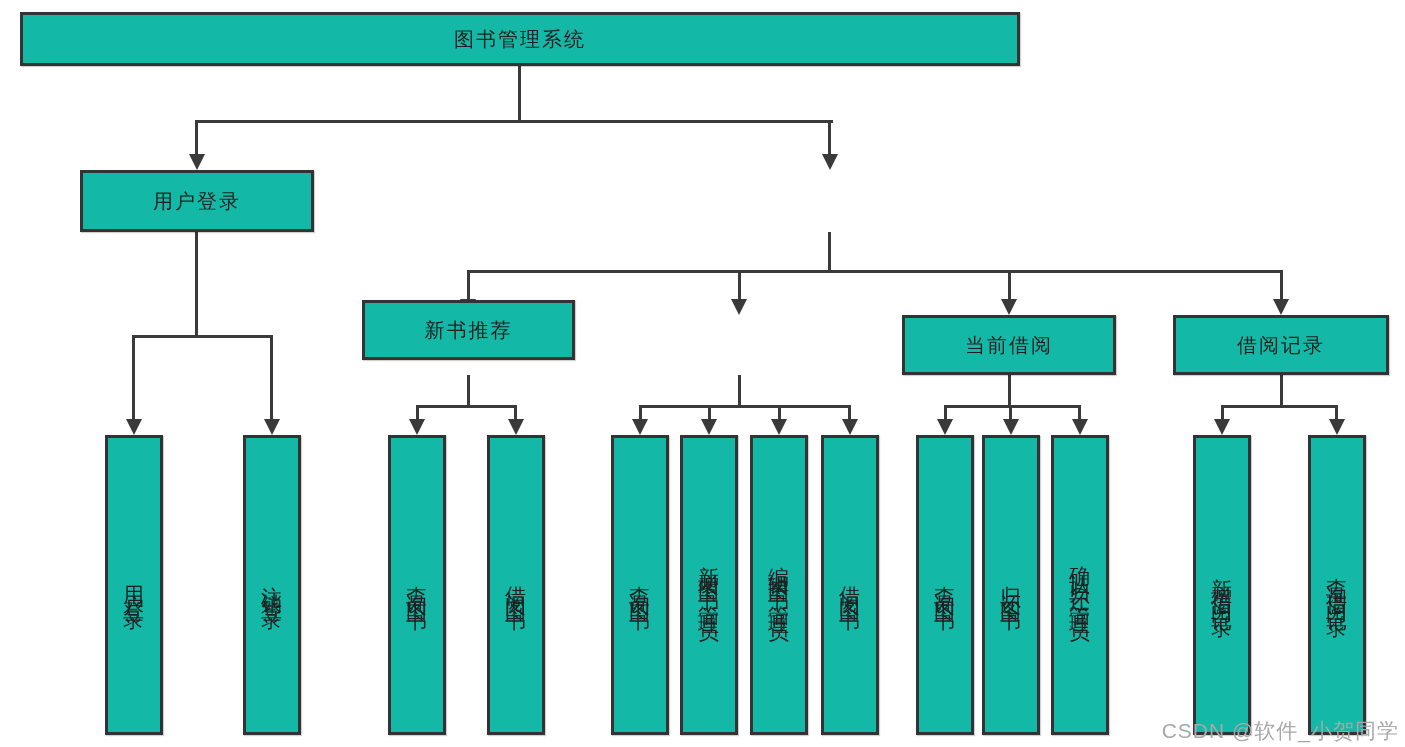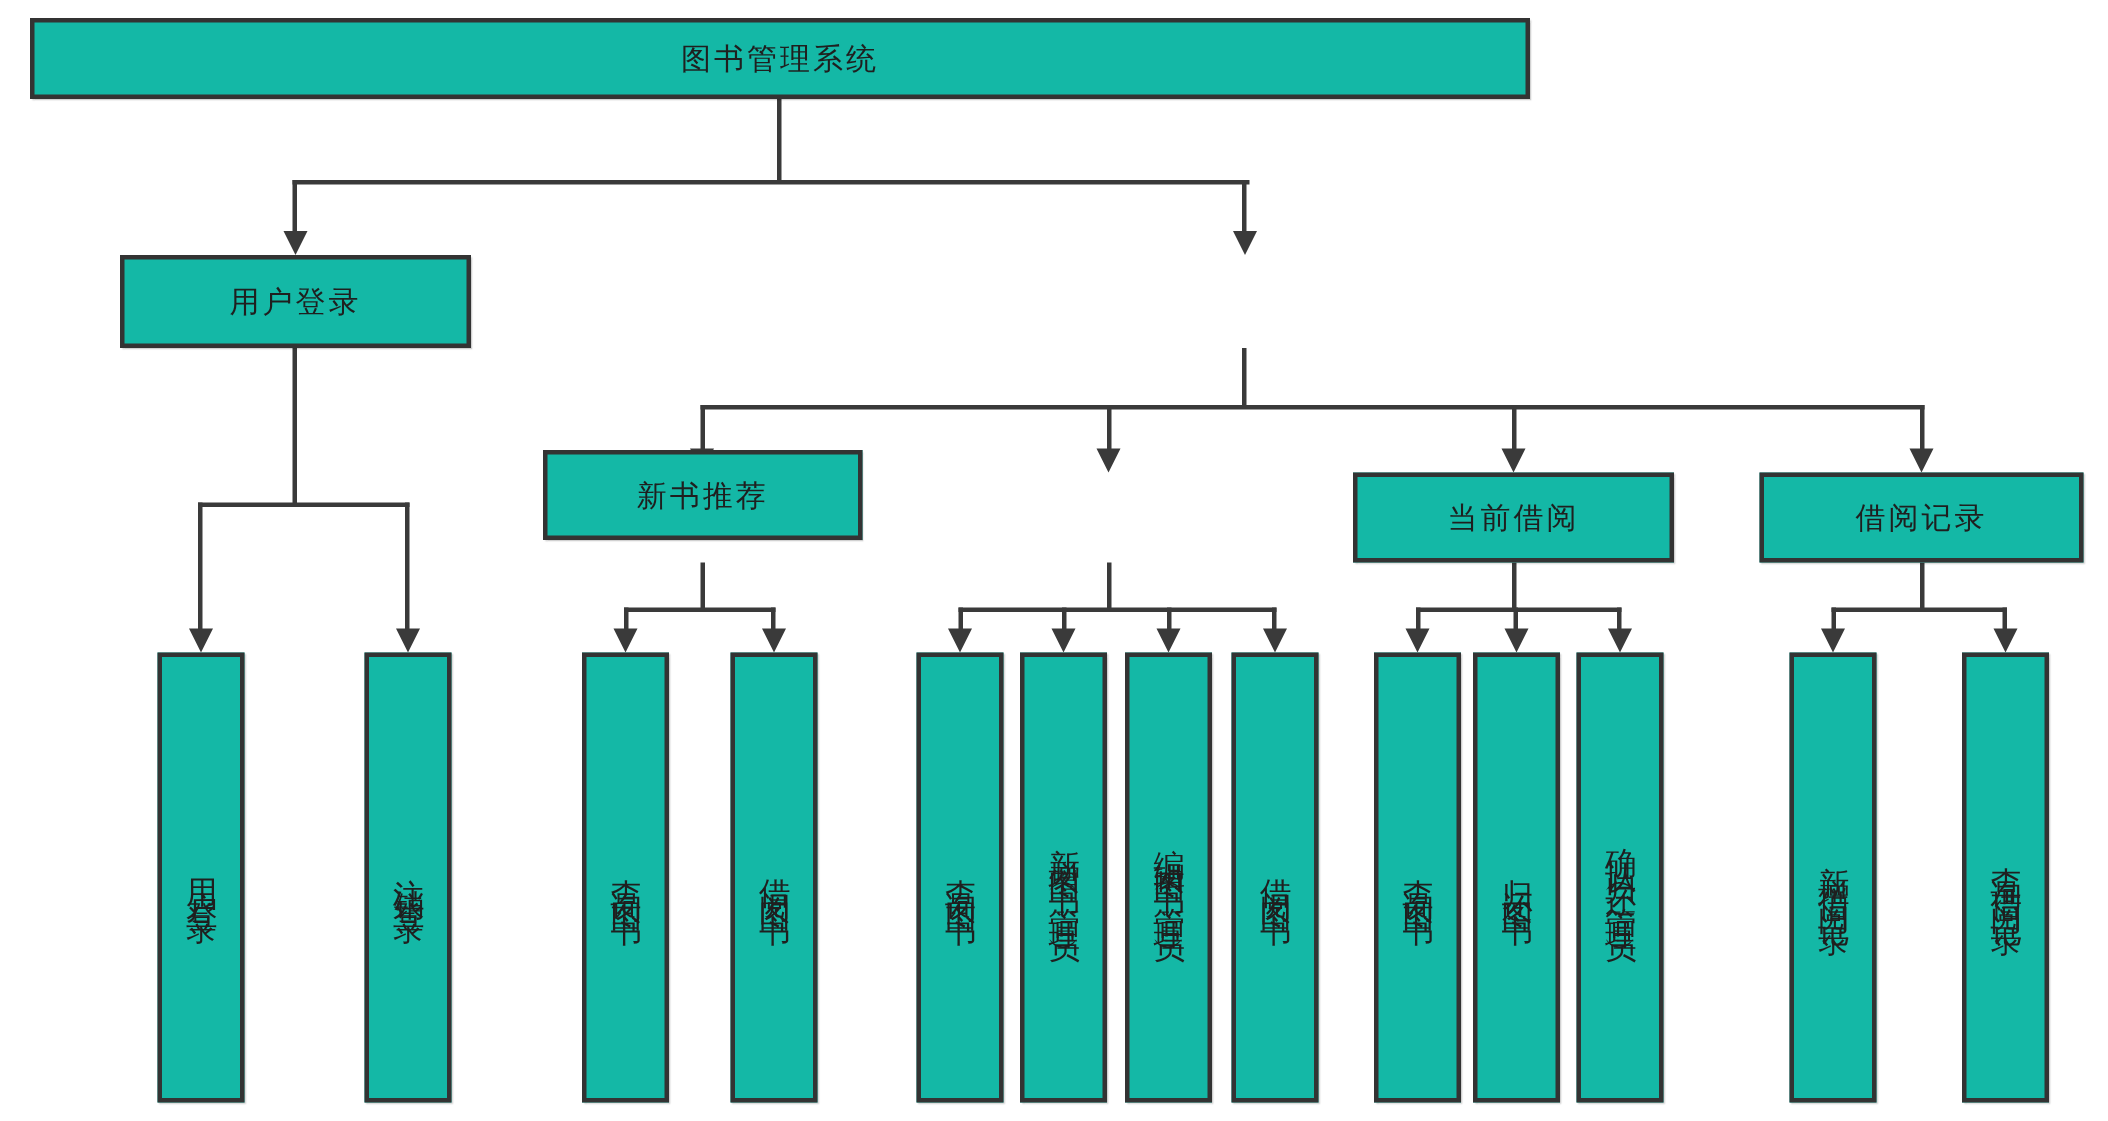--- a/index.html
+++ b/index.html
@@ -115,13 +115,14 @@
   <div class="box vbox" style="left:916px;top:435px;width:58px;height:300px">查询图书</div>
 
   <div class="box vbox" style="left:982px;top:435px;width:58px;height:300px">归还图书</div>
 
   <div class="box vbox" style="left:1051px;top:435px;width:58px;height:300px">确认归还（管理员）</div>
 
   <div class="box vbox" style="left:1193px;top:435px;width:58px;height:300px">新增借阅记录</div>
 
   <div class="box vbox" style="left:1308px;top:435px;width:58px;height:300px">查询借阅记录</div>
 
+  <div class="watermark">CSDN @软件_小贺同学</div>
 </div>
 
 </body></html>

